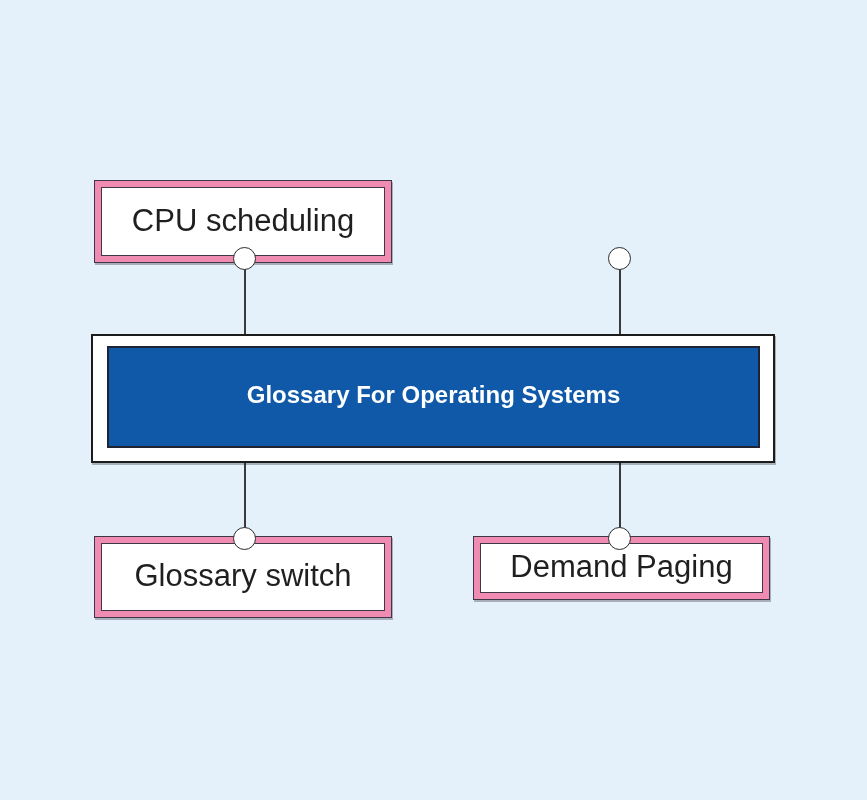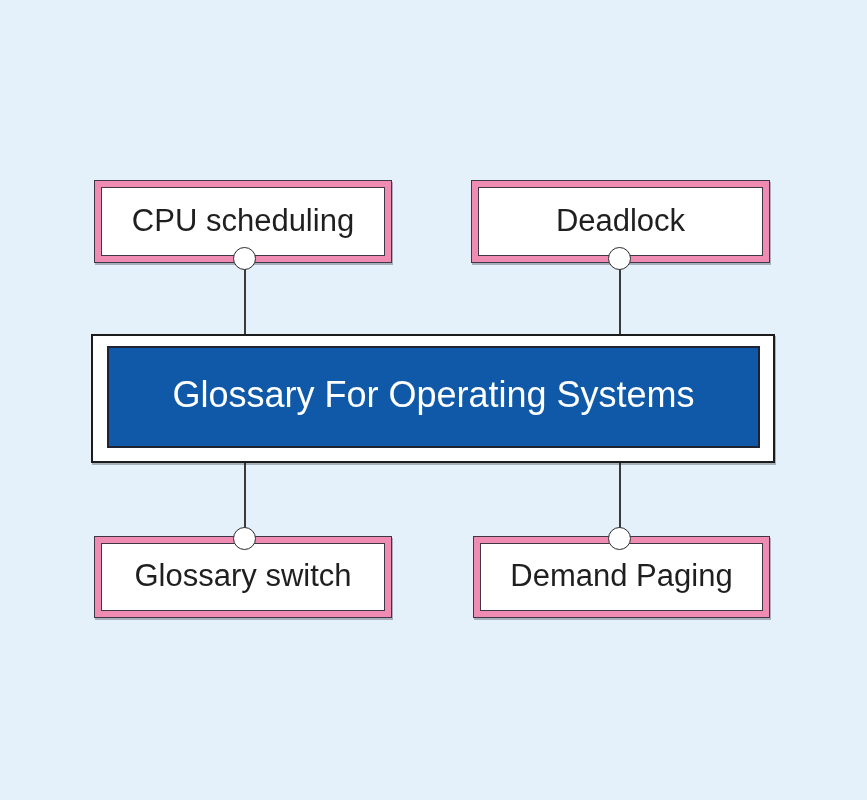--- a/index.html
+++ b/index.html
@@ -67,21 +67,21 @@
   .node-label {
     font-size: 31px;
     color: var(--text, #1f1f1f);
     white-space: nowrap;
     line-height: 1;
     padding-bottom: 3px;
   }
   .node-tl { left: 94px;  top: 180px; width: 298px; height: 83px; }
   .node-tr { left: 471px; top: 180px; width: 299px; height: 83px; }
   .node-bl { left: 94px;  top: 536px; width: 298px; height: 82px; }
-  .node-br { left: 473px; top: 536px; width: 297px; height: 82px; }
+  .node-br { left: 473px; top: 536px; width: 297px; height: 64px; }
 
   
   .center-node {
     position: absolute;
     left: 91px;
     top: 334px;
     width: 684px;
     height: 129px;
     box-sizing: border-box;
     background: #ffffff;
@@ -95,22 +95,22 @@
     top: 10px;
     right: 13px;
     bottom: 13px;
     background: var(--blue, #0f59a8);
     border: 2px solid #1e2433;
     display: flex;
     align-items: center;
     justify-content: center;
   }
   .center-title {
-    font-size: 36px;
-    font-weight: normal;
+    font-size: 24px;
+    font-weight: bold;
     color: #ffffff;
     white-space: nowrap;
     line-height: 1;
     padding-bottom: 4px;
   }
 </style>
 </head>
 <body>
 
 <div class="canvas" style="--bg: #e4f1fb; --blue: #0f59a8; --pink: #f08bb1; --outline: #3f3648; --connector: #3a3a3a; --text: #1f1f1f;">
@@ -119,25 +119,20 @@
   <div class="connector conn-tr"></div>
   <div class="connector conn-bl"></div>
   <div class="connector conn-br"></div>
 
   <div class="node node-tl">
     <div class="node-inner">
       <span class="node-label">CPU scheduling</span>
     </div>
   </div>
 
-  <div class="node node-tr">
-    <div class="node-inner">
-      <span class="node-label">Deadlock</span>
-    </div>
-  </div>
 
   <div class="node node-bl">
     <div class="node-inner">
       <span class="node-label">Glossary switch</span>
     </div>
   </div>
 
   <div class="node node-br">
     <div class="node-inner">
       <span class="node-label">Demand Paging</span>

